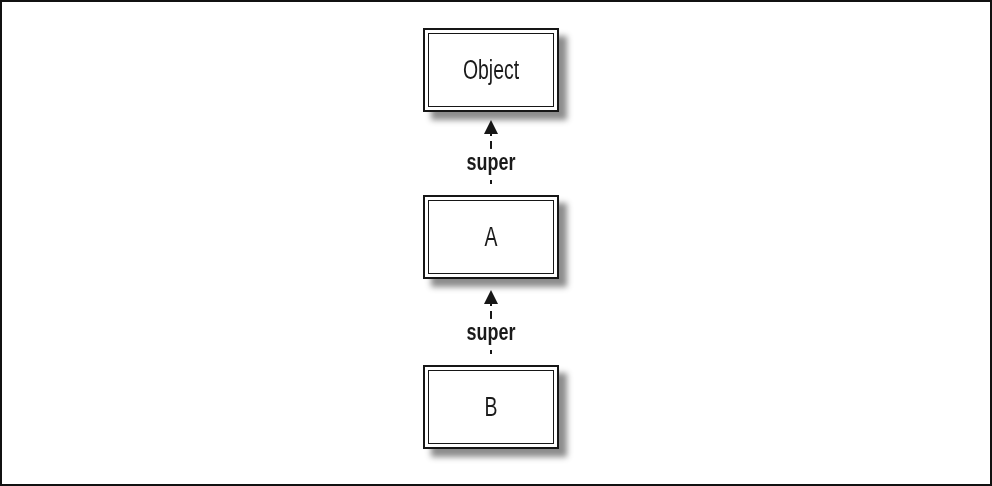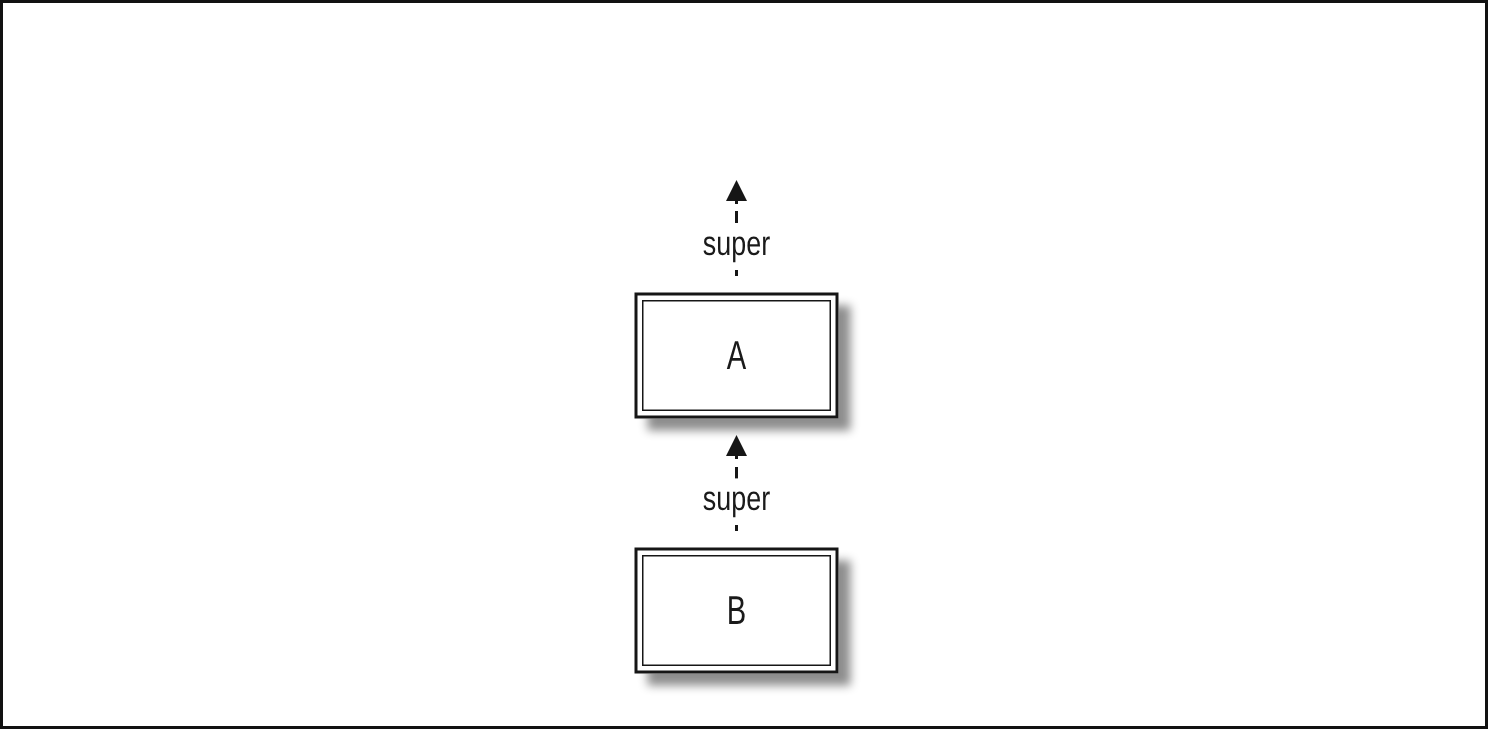--- a/index.html
+++ b/index.html
@@ -46,20 +46,21 @@
   .box-object { top: 26px; }
   .box-a      { top: 193px; }
   .box-b      { top: 363px; }
 
   
   .connector {
     position: absolute;
     left: 459px;       
     width: 60px;
     height: 66px;
+    font-weight: bold;
   }
   .conn-1 { top: 116px; }
   .conn-2 { top: 286px; }
 
   .dashed-line {
     position: absolute;
     left: 50%;
     transform: translateX(-50%);
     top: 10px;
     bottom: 0;
@@ -91,20 +92,25 @@
     font-size: 23px;
     line-height: 1.05;
     white-space: nowrap;
   }
 </style>
 </head>
 <body>
 
 <div class="figure-frame">
 
+  <div class="class-box box-object">
+    <div class="inner">
+      <span class="class-label">Object</span>
+    </div>
+  </div>
 
   <div class="connector conn-1">
     <div class="dashed-line"></div>
     <div class="arrowhead"></div>
     <span class="super-label">super</span>
   </div>
 
   <div class="class-box box-a">
     <div class="inner">
       <span class="class-label">A</span>

